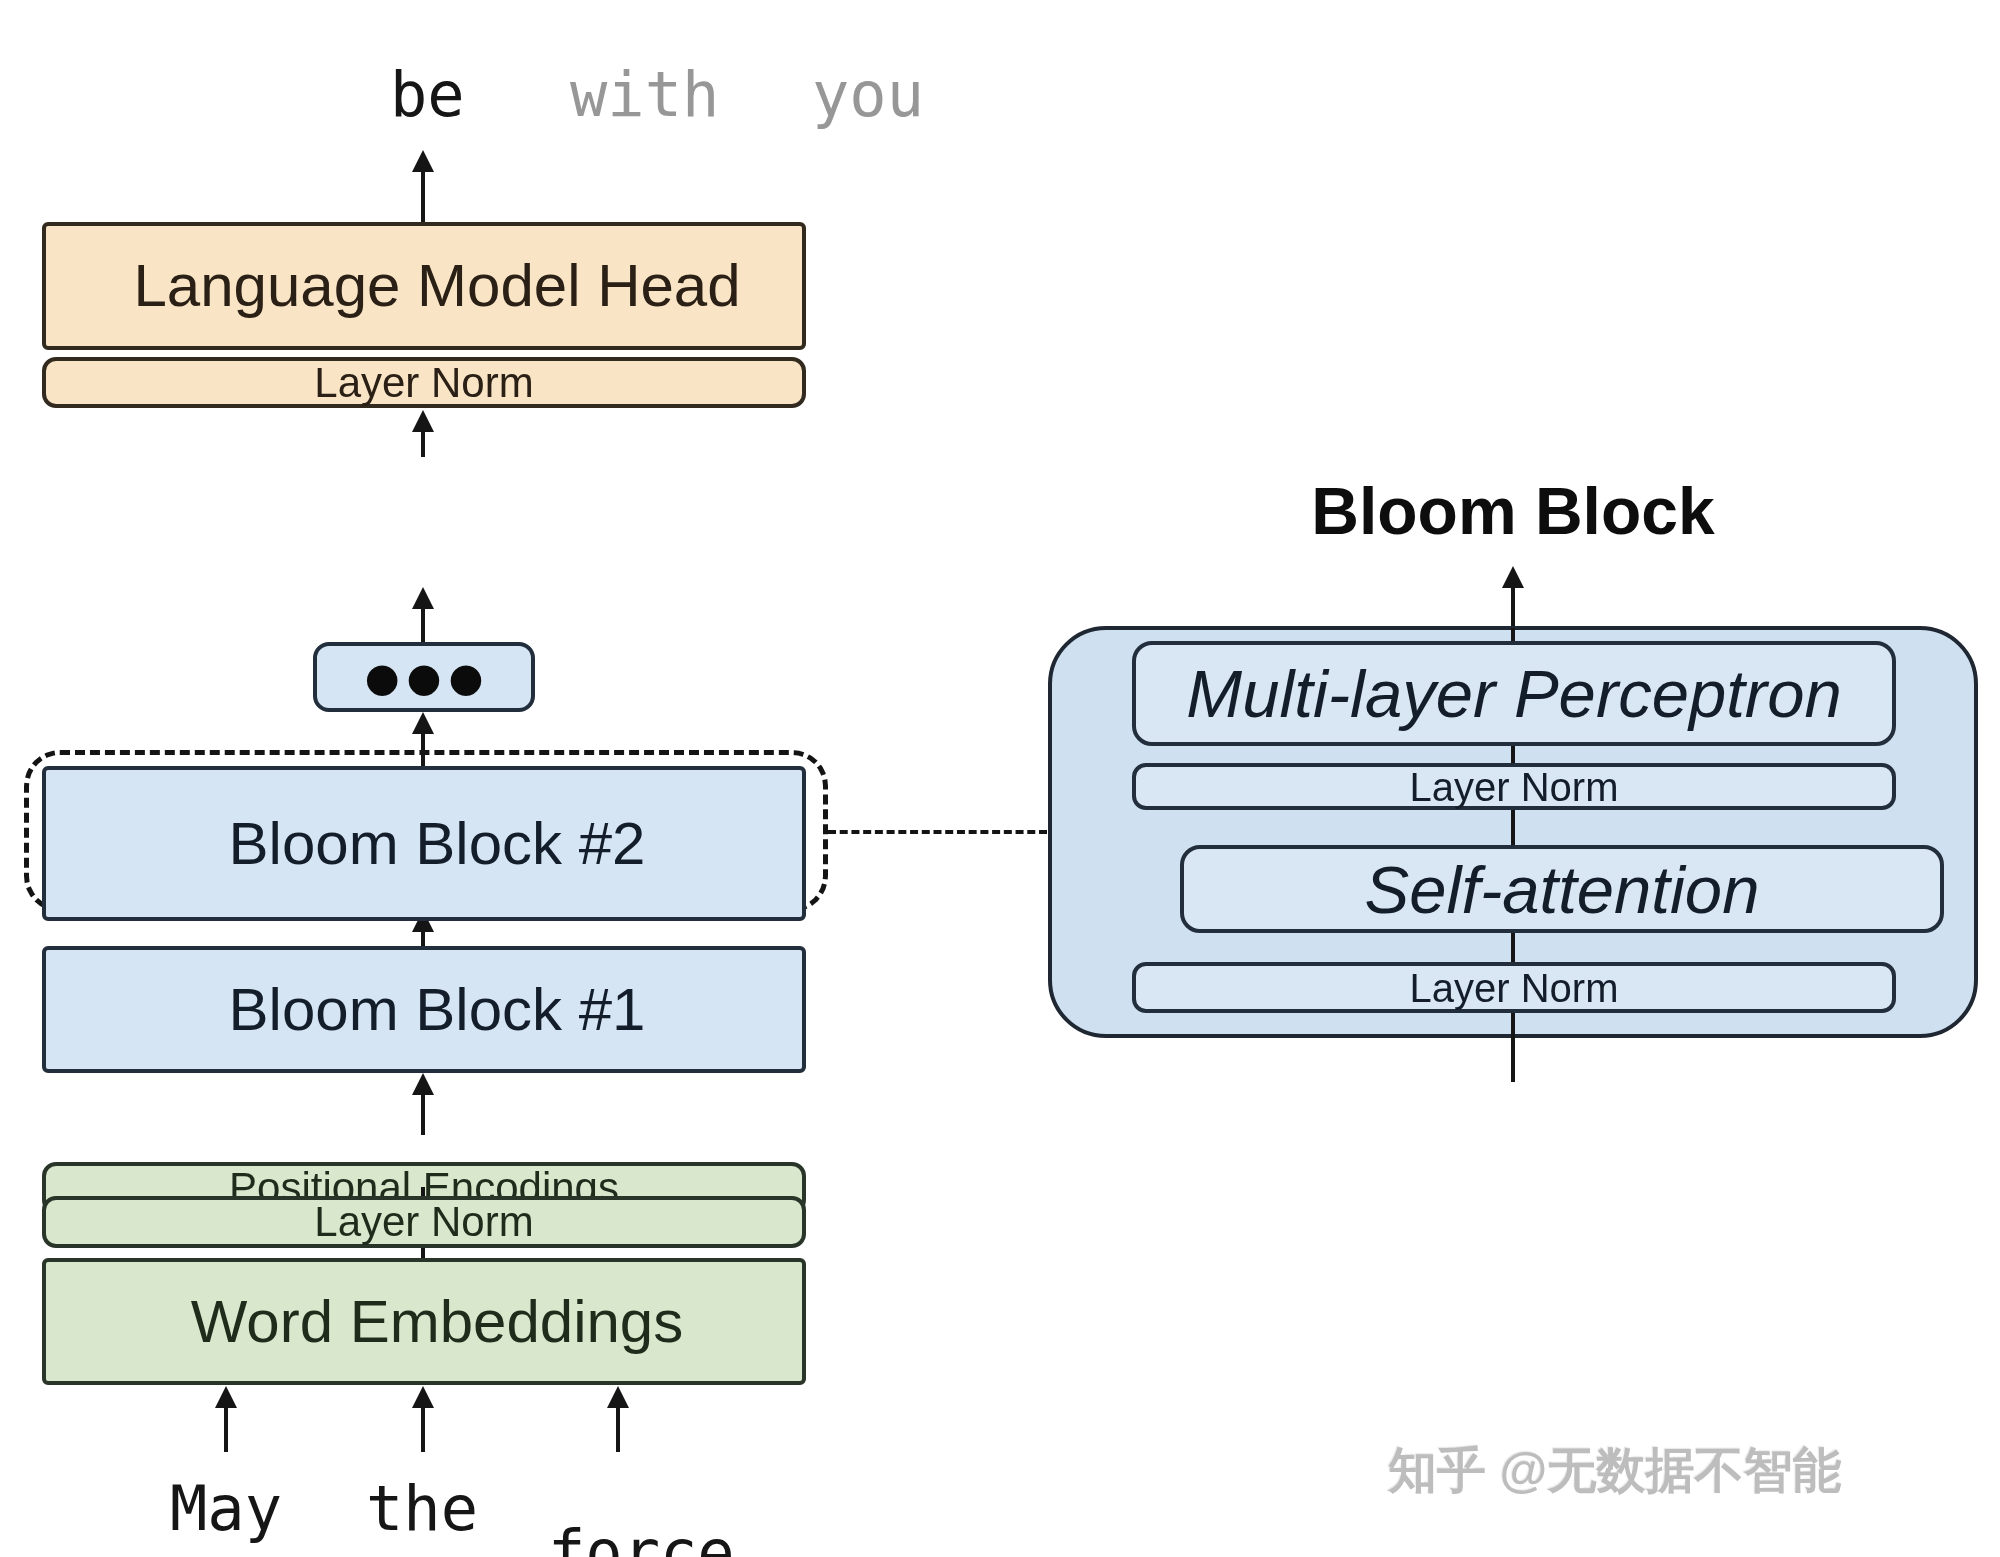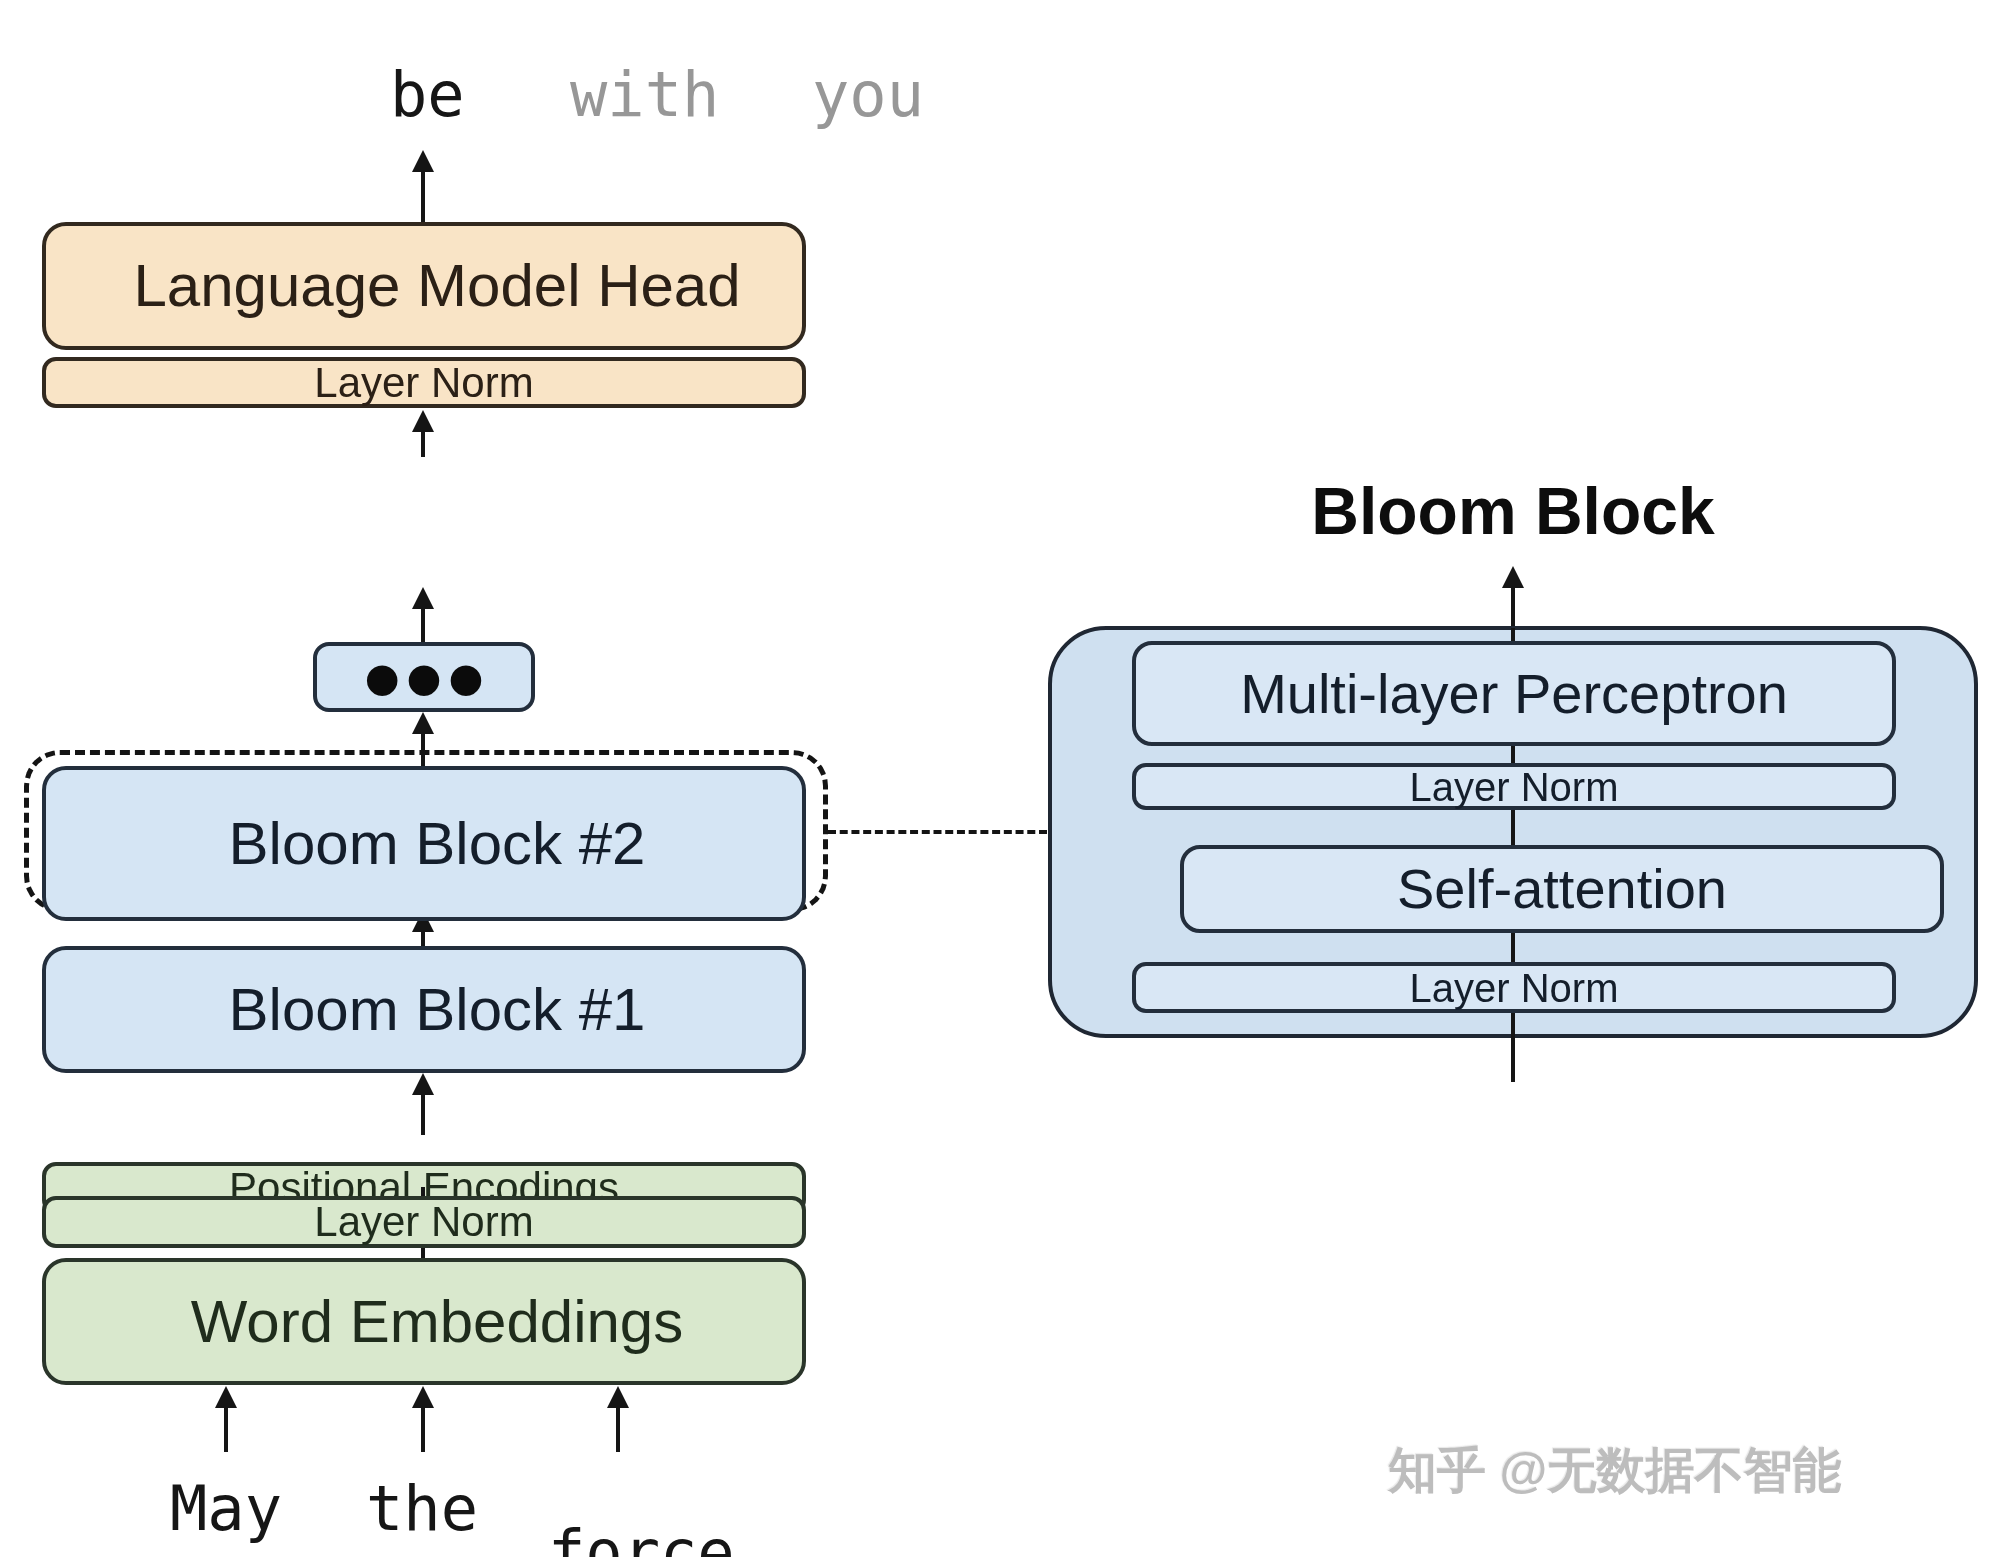--- a/index.html
+++ b/index.html
@@ -8,23 +8,23 @@
     font-family:"Liberation Sans",sans-serif;
   }
   .box{
     position:absolute;box-sizing:border-box;display:flex;align-items:center;justify-content:center;
     text-align:center;line-height:1;letter-spacing:0;
   }
   .peach{background:#f9e4c6;border:4px solid #32291f;color:#2b2016;}
   .blue{background:#d5e5f4;border:4px solid #232e3c;color:#141e2b;}
   .blue-container{background:#cfe0f0;border:4px solid #1f2733;}
   .green{background:#d9e8cd;border:4px solid #2a352a;color:#1f2c1c;}
-  .big{font-size:60px;border-radius:24px;padding-left:26px;}
+  .big{font-size:60px;border-radius:6px;padding-left:26px;}
   .thin{font-size:42px;border-radius:14px;}
-  .rbig{font-size:56px;border-radius:20px;}
+  .rbig{font-size:67px;border-radius:20px;font-style:italic;}
   .rthin{font-size:40px;border-radius:14px;}
   .tok{
     position:absolute;font-family:"DejaVu Sans Mono",monospace;font-size:62px;line-height:1;
     color:#161616;white-space:pre;text-align:right;
   }
   .tok.muted{color:#979797;}
   .arrow{position:absolute;width:4px;background:#151515;}
   .arrow::before{
     content:"";position:absolute;top:-21px;left:-9px;width:0;height:0;
     border-left:11px solid transparent;border-right:11px solid transparent;

